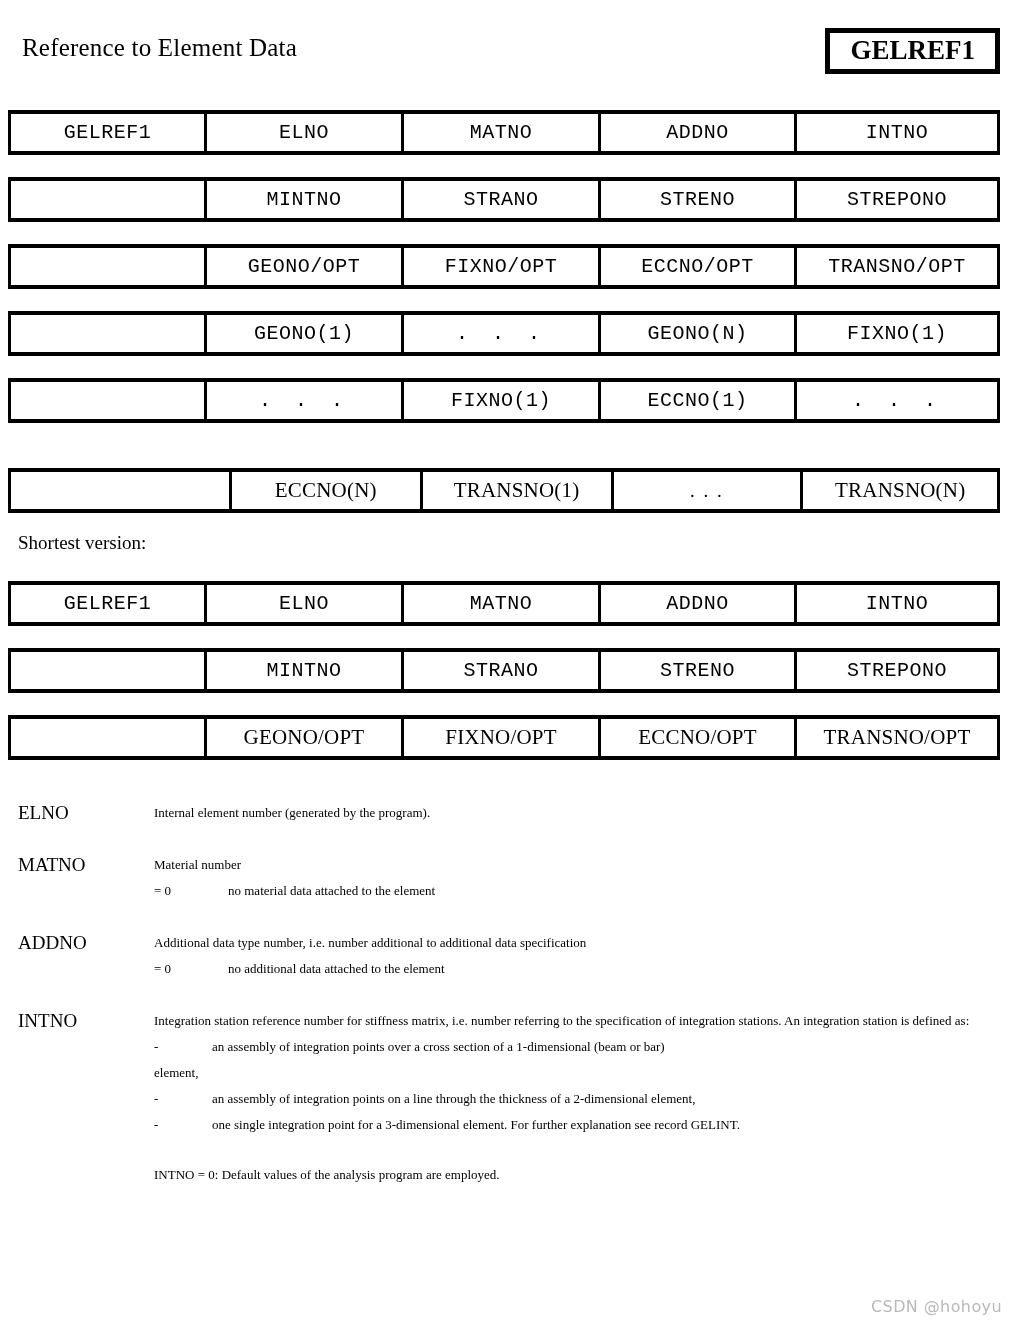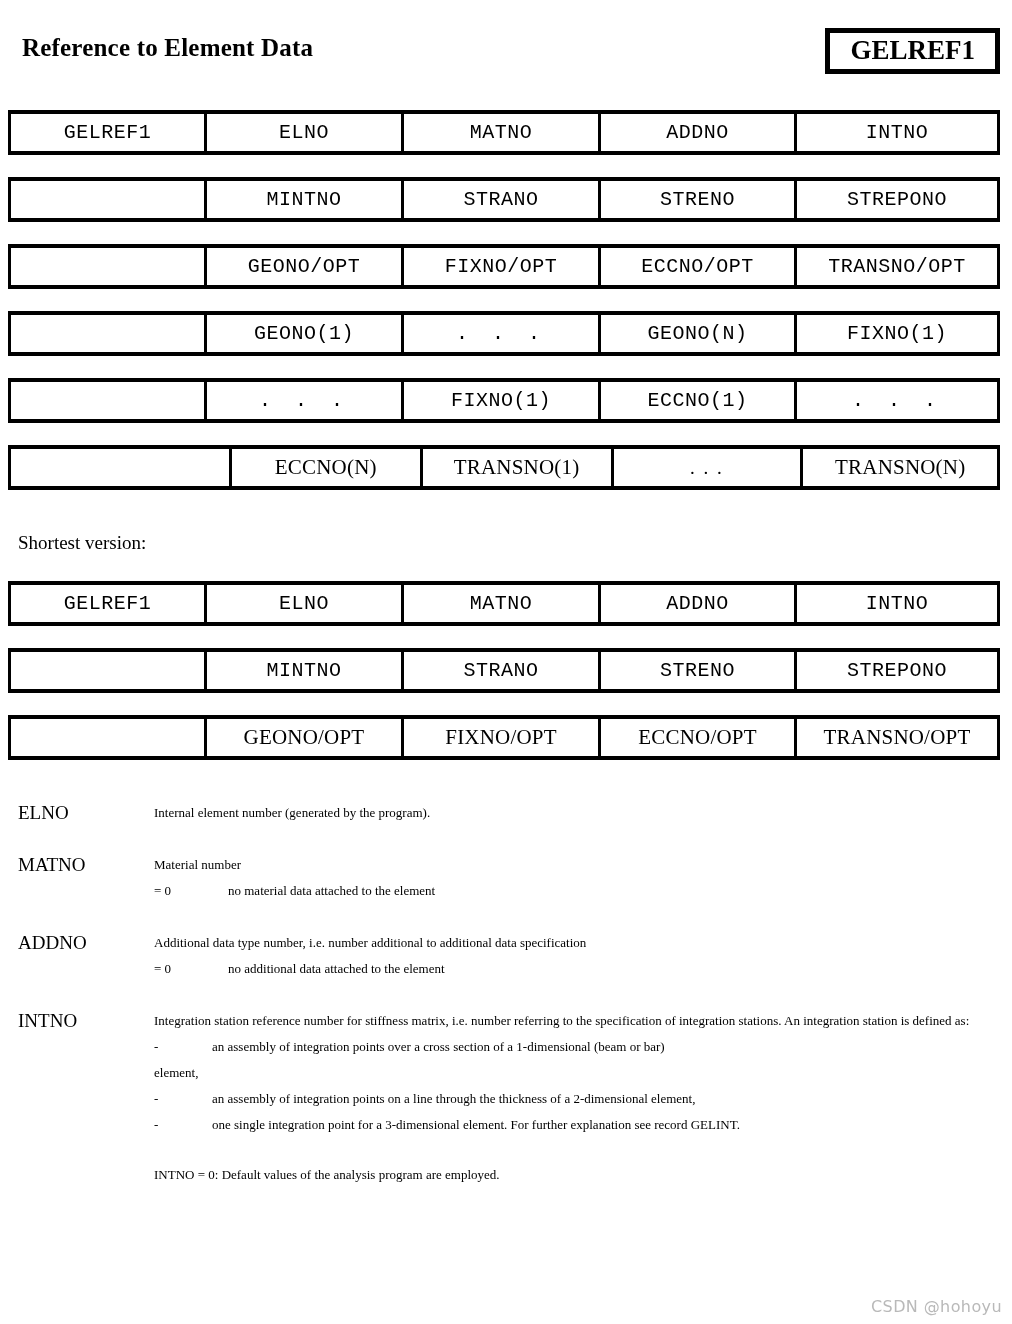--- a/index.html
+++ b/index.html
@@ -22,21 +22,21 @@
     left: 0;
     top: 26px;
     width: 1012px;
     height: 60px;
   }
   .doc-title {
     position: absolute;
     left: 22px;
     top: 8px;
     font-size: 25px;
-    font-weight: bold;
+    font-weight: normal;
     letter-spacing: 0.2px;
     white-space: nowrap;
   }
   .record-badge {
     position: absolute;
     right: 12px;
     top: 2px;
     border: 5px solid #000000;
     background: #ffffff;
     padding: 3px 20px 5px 20px;
@@ -280,21 +280,21 @@
     <div class="cell c1 empty"></div>
     <div class="cell c2">
       <span class="dots-mono">. . .</span>
     </div>
     <div class="cell c3">FIXNO(1)</div>
     <div class="cell c4">ECCNO(1)</div>
     <div class="cell c5">
       <span class="dots-mono">. . .</span>
     </div>
   </div>
-<div class="rec-row serif" style="top: 445px; padding-left: 31px;">
+<div class="rec-row serif" style="top: 468px; padding-left: 31px;">
     <div class="cell c1 empty"></div>
     <div class="cell c2">ECCNO(N)</div>
     <div class="cell c3">TRANSNO(1)</div>
     <div class="cell c4">
       <span class="dots-serif">. . .</span>
     </div>
     <div class="cell c5">TRANSNO(N)</div>
   </div>
 <div class="rec-row mono" style="top: 581px;">
     <div class="cell c1">GELREF1</div>

